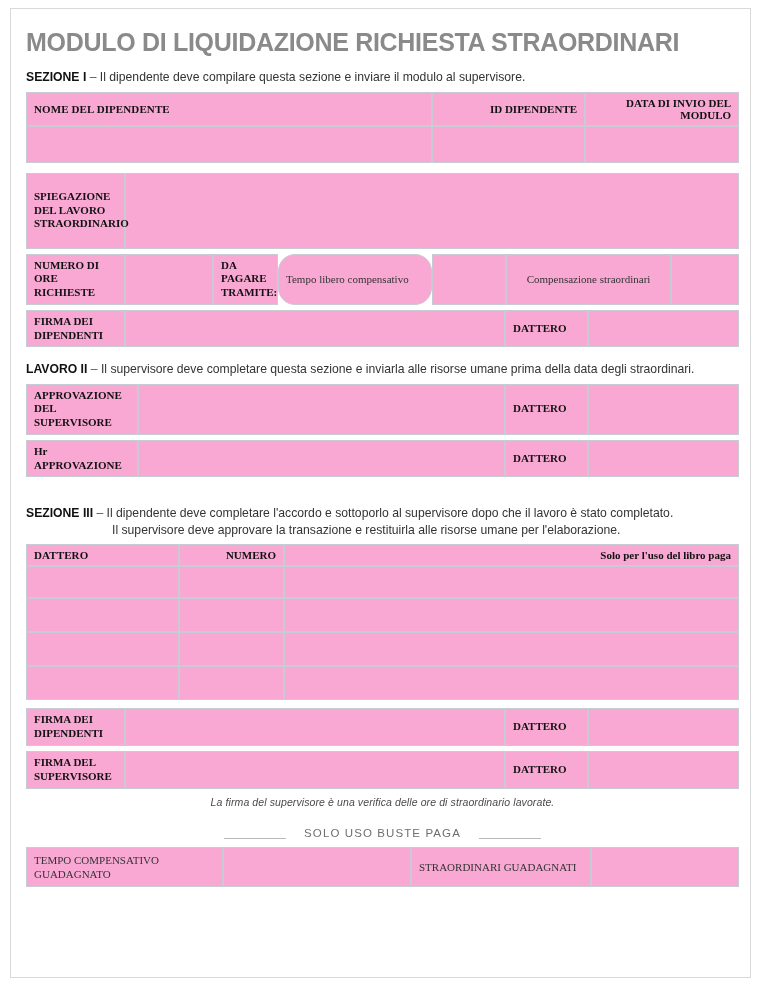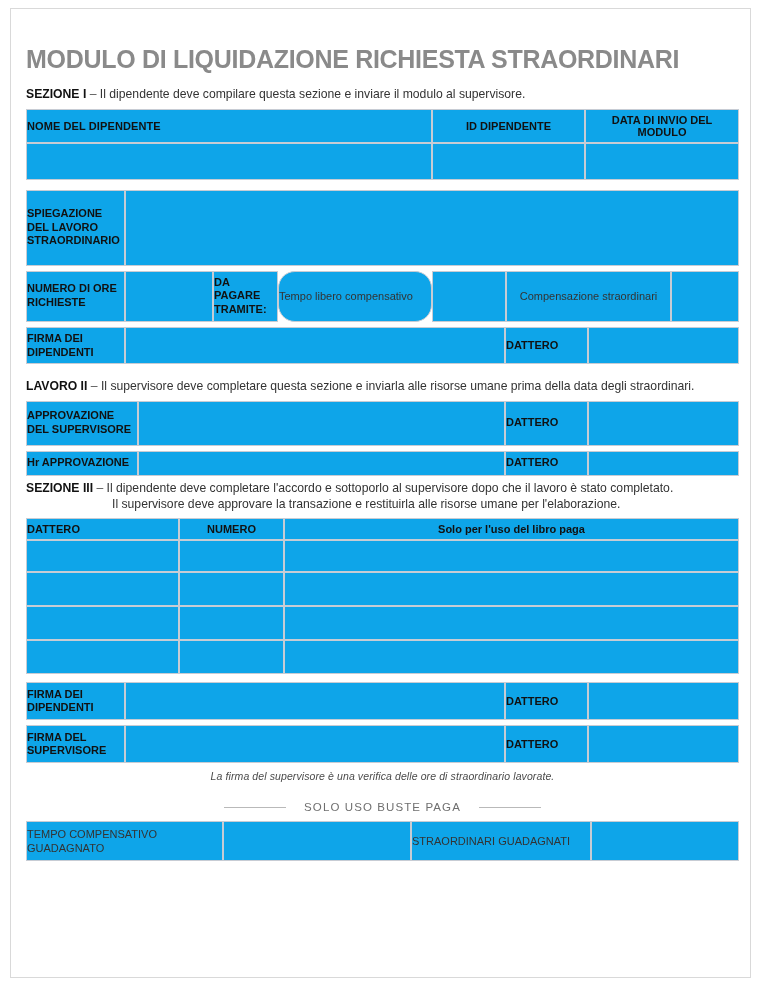--- a/index.html
+++ b/index.html
@@ -21,21 +21,21 @@
     width: 741px;
     height: 970px;
     background: #ffffff;
     border: 1px solid #d9d9d9;
     box-sizing: border-box;
     overflow: hidden;
   }
   .inner {
     position: absolute;
     left: 15px;
-    top: 31px;
+    top: 14px;
     width: 713px;
   }
 
   .form-title {
     font-size: 25px;
     font-weight: bold;
     letter-spacing: -0.3px;
     color: #8a8a8a;
     margin: 6px 0 14px 0;
     line-height: 1.05;
@@ -59,39 +59,40 @@
   }
 
   table.grid {
     border-collapse: separate;
     border-spacing: 0;
     width: 713px;
     table-layout: fixed;
   }
   table.grid td {
     border: 1px solid #c7ccd4;
-    padding: 4px 0;
+    padding: 4px 7px;
     vertical-align: middle;
-    background: #0ea5e9;
+    background: #f9a8d4;
     font-size: 11px;
     box-sizing: border-box;
+    font-family: Liberation Serif, serif;
   }
   .hdr {
     background: #e9ecf1;
     font-weight: bold;
     font-size: 11px;
     letter-spacing: 0.1px;
     color: #111111;
     text-transform: none;
   }
   .hdr-c {
     background: #e9ecf1;
     font-weight: bold;
     font-size: 11px;
-    text-align: center;
+    text-align: right;
     color: #111111;
   }
   .lbl {
     background: #e3e7ee;
     font-weight: bold;
     font-size: 11px;
     color: #111111;
     vertical-align: middle;
     line-height: 1.25;
   }
@@ -130,21 +131,21 @@
     font-size: 10.5px;
     font-style: italic;
     color: #4a4a4a;
     text-align: center;
     margin: 7px 0 0 0;
     letter-spacing: 0.1px;
   }
 
   .payroll-divider {
     display: flex;
-    align-items: center;
+    align-items: flex-end;
     justify-content: center;
     gap: 18px;
     margin: 19px 0 8px 0;
   }
   .payroll-divider .rule {
     width: 62px;
     height: 1px;
     background: #b9b9b9;
   }
   .payroll-divider .txt {
@@ -301,21 +302,21 @@
       <tbody>
         <tr>
           <td class="lbl" style="height:25px">Hr APPROVAZIONE</td>
           <td class="blank"></td>
           <td class="lbl">DATTERO</td>
           <td class="blank"></td>
         </tr>
       </tbody>
     </table>
 
-    <p class="section-note" style="margin-top:4px">
+    <p class="section-note" style="margin-top:28px">
       <span class="sec-label">SEZIONE III</span>
       <span class="dash">–</span>
       <span>Il dipendente deve completare l'accordo e sottoporlo al supervisore dopo che il lavoro è stato completato.</span>
       <span class="indent-line">Il supervisore deve approvare la transazione e restituirla alle risorse umane per l'elaborazione.</span>
     </p>
 
     <table class="grid">
       <colgroup>
         <col style="width:153px">
           <col style="width:105px">

